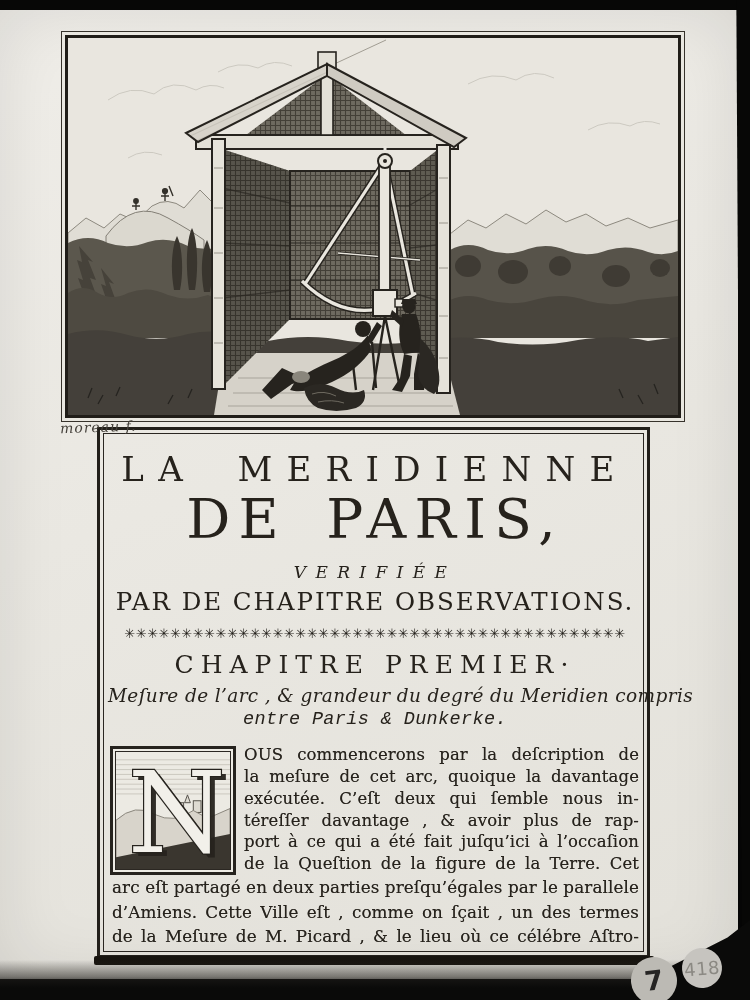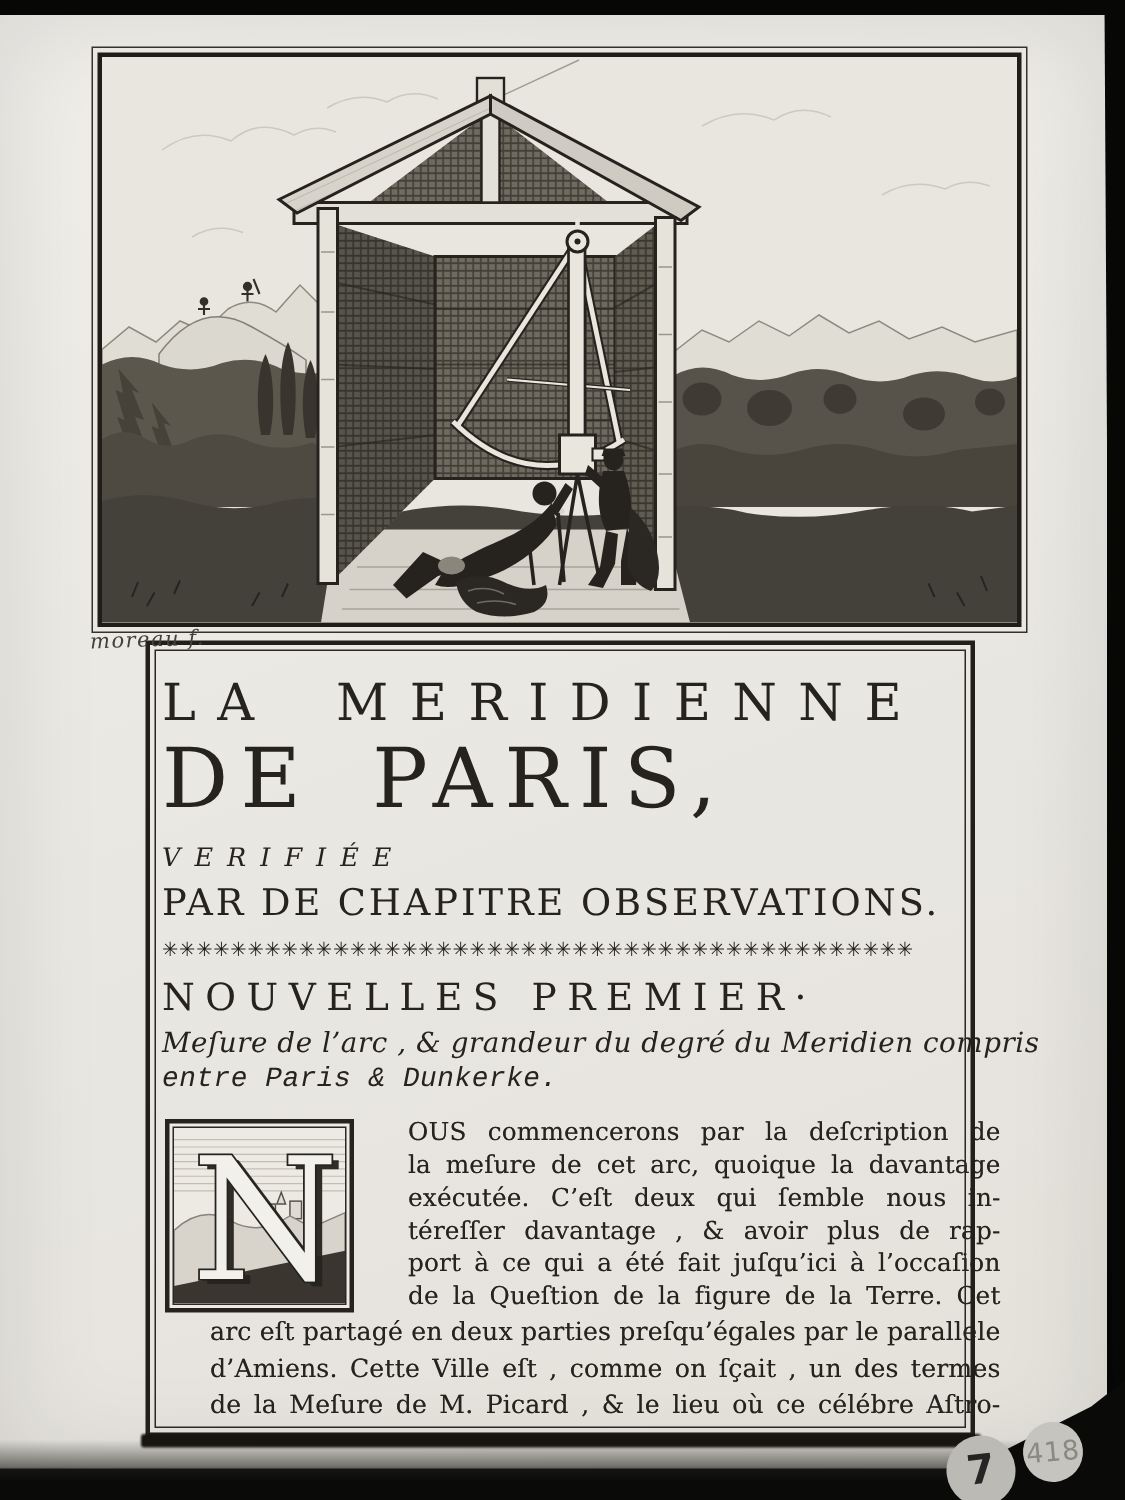--- a/index.html
+++ b/index.html
@@ -22,32 +22,32 @@
   .engraving-inner{width:100%;height:100%;box-sizing:border-box;border:3px solid #201d18;}
   .engraving-inner svg{display:block;width:100%;height:100%;}
   .signature{position:absolute;left:60px;top:419px;font-style:italic;font-size:14px;color:#44403a;
              transform:rotate(-2deg);letter-spacing:1px;z-index:2;}
   
   .textblock{position:absolute;left:97px;top:427px;width:553px;height:531px;box-sizing:border-box;
              border:3px solid #221f1a;z-index:1;}
   .textblock-rule{position:absolute;inset:3px;border:1px solid #2b2722;pointer-events:none;}
   .frame-smudge{position:absolute;left:94px;top:956px;width:560px;height:9px;background:#17140f;
              border-radius:2px;filter:blur(.6px);z-index:1;}
-  .tb-line{position:absolute;left:108px;width:534px;text-align:left;line-height:1;white-space:nowrap;}
+  .tb-line{position:absolute;left:108px;width:534px;text-align:center;line-height:1;white-space:nowrap;}
   .t1{top:452px;font-size:34px;letter-spacing:.42em;word-spacing:.45em;}
   .t2{top:492px;font-size:55px;letter-spacing:.15em;word-spacing:.25em;}
   .t3{top:564px;font-size:17px;font-style:italic;letter-spacing:.55em;}
   .t4{top:590px;font-size:24.5px;letter-spacing:.08em;}
   .orn{top:627px;font-family:"DejaVu Sans","Liberation Sans",sans-serif;font-size:13px;
        letter-spacing:.5px;color:#1f1c17;overflow:hidden;}
   .t5{top:652px;font-size:25px;letter-spacing:.28em;}
   .t6{top:687px;font-size:18.5px;font-style:italic;letter-spacing:.02em;}
   .t7{top:711px;font-size:18.5px;font-style:italic;letter-spacing:.02em;font-family:Liberation Mono, monospace;}
   
-  .body-para{position:absolute;left:112px;top:744px;width:527px;margin-left:28px;}
+  .body-para{position:absolute;left:112px;top:744px;width:527px;}
   .b-line{text-align:justify;text-align-last:justify;letter-spacing:.1px;
           text-shadow:0 0 .4px rgba(30,27,22,.55);}
   .b-narrow{margin-left:132px;font-size:16.5px;line-height:21.85px;}
   .b-wide{font-size:16.8px;line-height:24.6px;}
   .dropcap-box{position:absolute;left:110px;top:746px;width:126px;height:129px;box-sizing:border-box;
           border:3.5px solid #26231e;background:#edebe4;padding:2px;z-index:2;}
   .dropcap-rule{width:100%;height:100%;box-sizing:border-box;border:1px solid #2b2722;}
   .dropcap-rule svg{display:block;width:100%;height:100%;}
   
   .disc{position:absolute;border-radius:50%;display:flex;align-items:center;justify-content:center;
@@ -212,21 +212,21 @@
   <div class="textblock">
     <div class="textblock-rule"></div>
   </div>
   <div class="frame-smudge"></div>
 
   <div class="tb-line t1">LA MERIDIENNE</div>
   <div class="tb-line t2">DE PARIS,</div>
   <div class="tb-line t3">VERIFIÉE</div>
   <div class="tb-line t4">PAR DE CHAPITRE OBSERVATIONS.</div>
   <div class="tb-line orn">✳✳✳✳✳✳✳✳✳✳✳✳✳✳✳✳✳✳✳✳✳✳✳✳✳✳✳✳✳✳✳✳✳✳✳✳✳✳✳✳✳✳✳✳</div>
-  <div class="tb-line t5">NOUVELLES PREMIER·</div>
+  <div class="tb-line t5">CHAPITRE PREMIER·</div>
   <div class="tb-line t6">Meſure de l’arc , &amp; grandeur du degré du Meridien compris</div>
   <div class="tb-line t7">entre Paris &amp; Dunkerke.</div>
 
   <div class="dropcap-box">
     <div class="dropcap-rule">
       <svg viewBox="0 0 118 120" preserveAspectRatio="none" role="img">
         <rect width="118" height="120" fill="#eceae3"></rect>
         <g stroke="#c2beb5" stroke-width=".8">
           <path d="M0 8h118M0 13h118M0 18h118M0 23h118M0 28h118M0 33h118M0 38h118M0 43h118"></path>
         </g>

